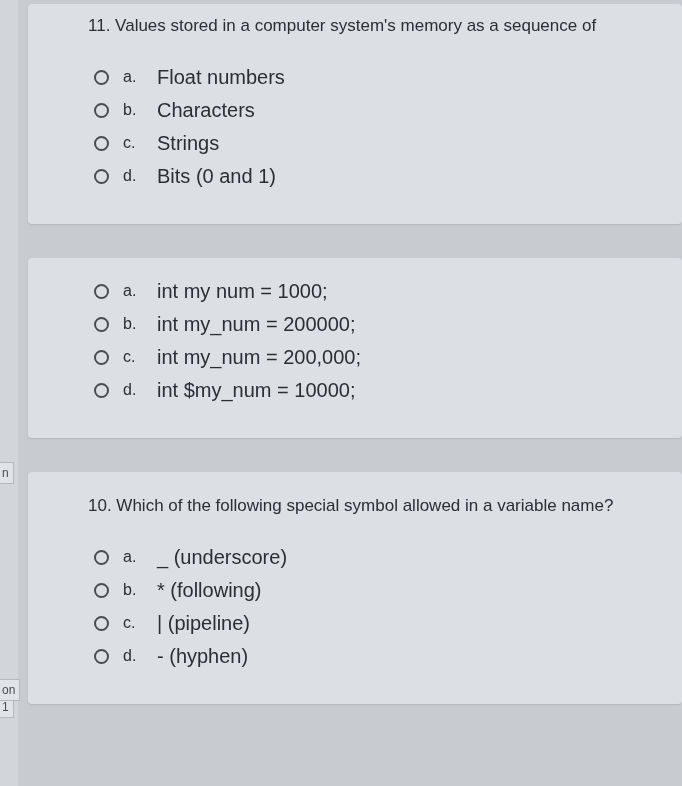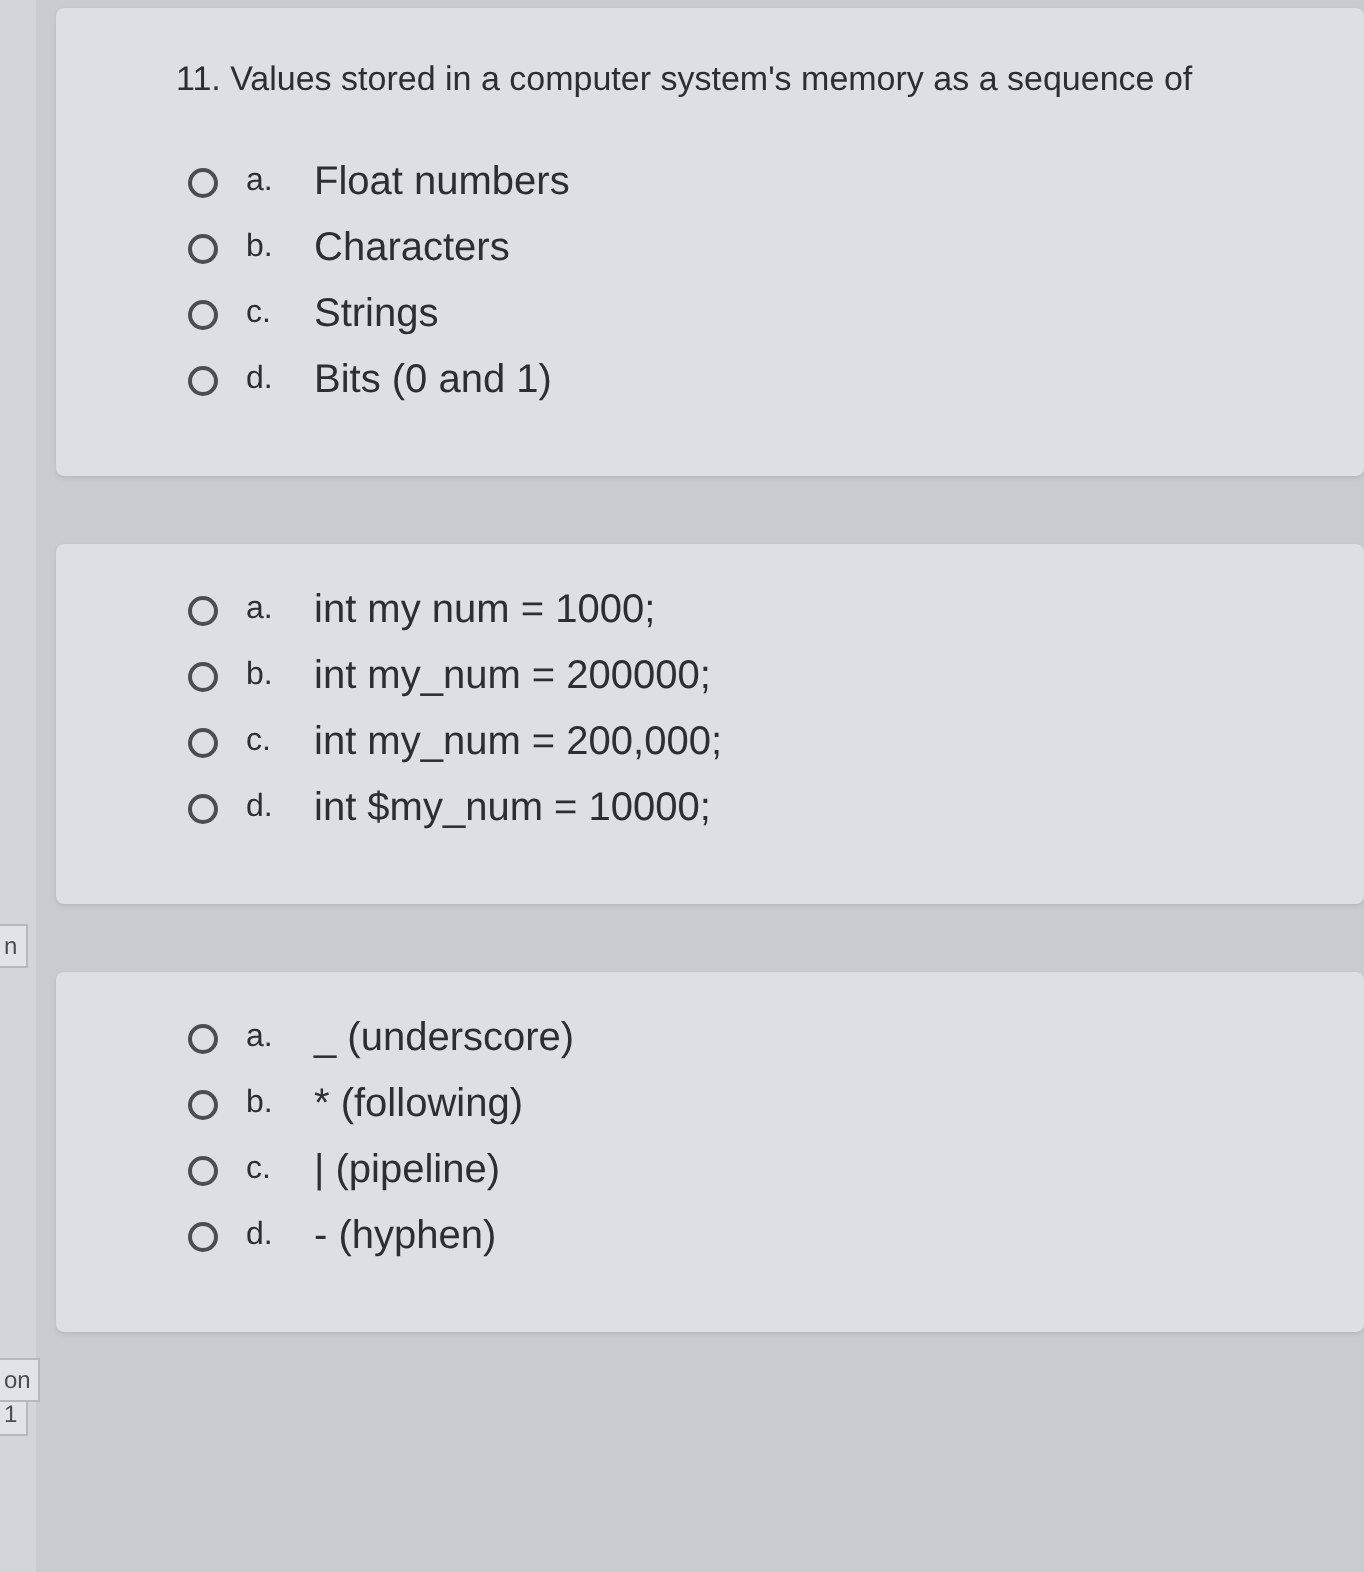--- a/index.html
+++ b/index.html
@@ -37,21 +37,21 @@
     top: 0;
     width: 654px;
   }
   .card {
     background: #dcdfe4;
     border-radius: 4px;
     padding: 22px 30px 26px 30px;
     margin-bottom: 34px;
     box-shadow: 0 1px 2px rgba(0,0,0,0.1);
   }
-  .card:first-child { margin-top: 4px; padding-top: 24px; }
+  .card:first-child { margin-top: 4px; padding-top: 10px; }
   .question {
     font-size: 17px;
     color: #2b2e33;
     margin-left: 30px;
     margin-bottom: 28px;
     line-height: 1.4;
   }
   .options { margin-left: 36px; }
   .option {
     display: flex;
@@ -134,20 +134,21 @@
       </div>
       <div class="option">
         <span class="radio"></span>
         <span class="letter">d.</span>
         <span class="opt-text">int $my_num = 10000;</span>
       </div>
     </div>
   </div>
 
   <div class="card">
+    <div class="question">10. Which of the following special symbol allowed in a variable name?</div>
     <div class="options">
       <div class="option">
         <span class="radio"></span>
         <span class="letter">a.</span>
         <span class="opt-text">_ (underscore)</span>
       </div>
       <div class="option">
         <span class="radio"></span>
         <span class="letter">b.</span>
         <span class="opt-text">* (following)</span>

